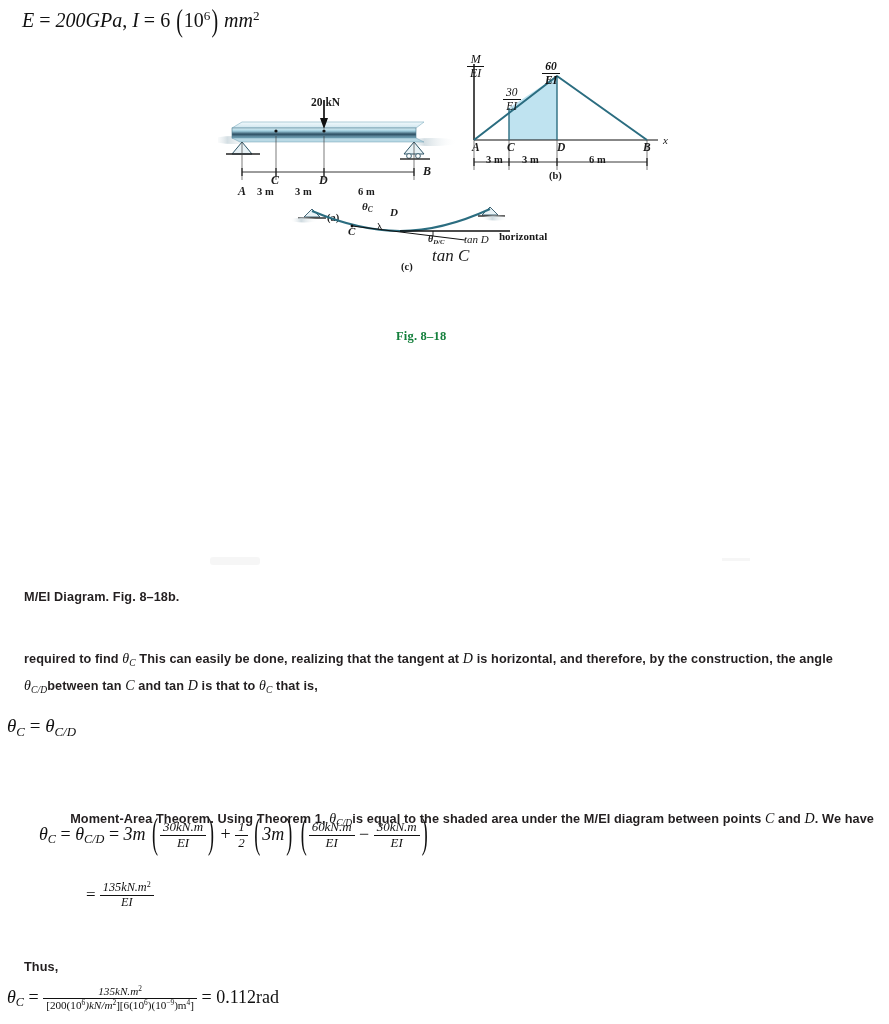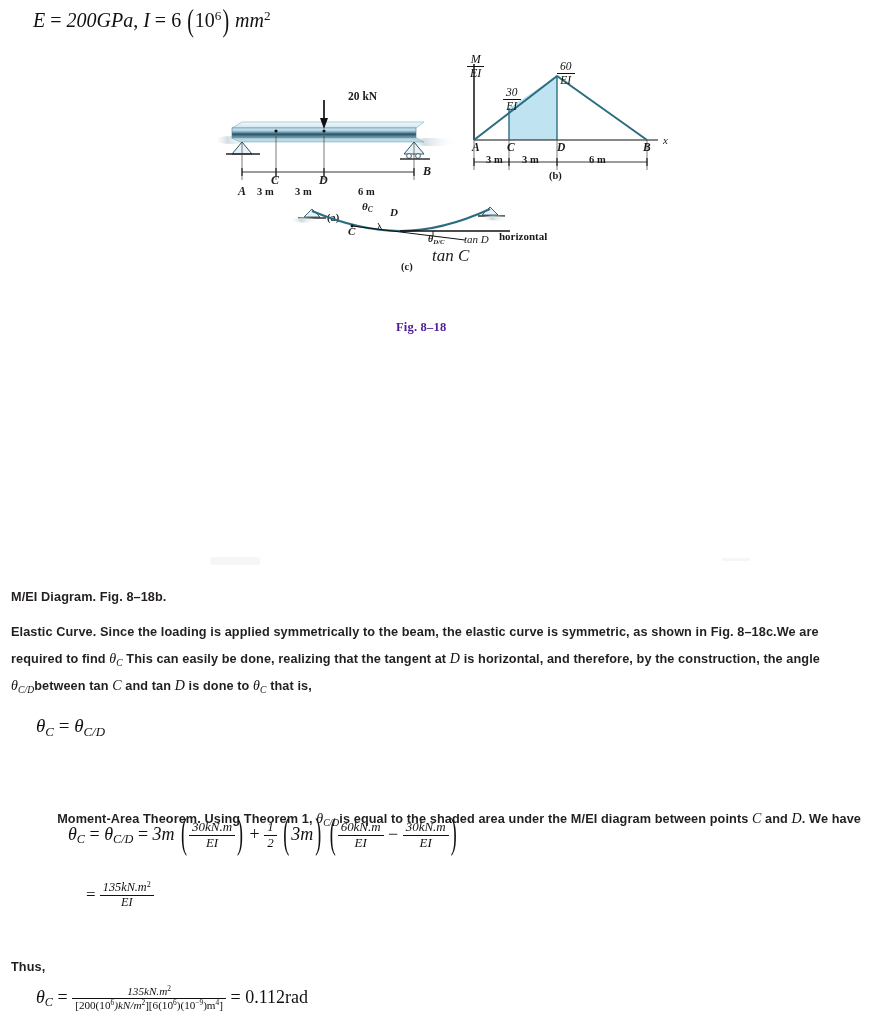--- a/index.html
+++ b/index.html
@@ -64,71 +64,70 @@
     transform-origin: center;
     margin: 0 2px;
   }
 
   
   #top-formula {
     position: absolute;
     left: 22px;
     top: 8px;
     font-size: 20px;
-    margin-left: 11px;
   }
 
   
   #figure-block {
     position: absolute;
     left: 0;
     top: 44px;
     width: 889px;
     height: 255px;
   }
   .fig-caption-sub {
     font-family: "Liberation Serif", serif;
     font-size: 11px;
     color: #1a1a1a;
     position: absolute;
   }
   #fig-number {
     position: absolute;
     left: 396px;
-    top: 276px;
+    top: 285px;
     font-family: "Liberation Serif", serif;
     font-weight: bold;
     font-size: 12.5px;
-    color: #4c1d95;
+    color: #15803d;
     letter-spacing: 0.2px;
   }
 
   
   .body-text {
     position: absolute;
-    left: 11px;
+    left: 24px;
     font-size: 12.7px;
     font-weight: 600;
     color: #231f20;
     line-height: 1.95;
     letter-spacing: 0.1px;
   }
   .body-text .math {
     font-weight: 400;
     font-size: 14px;
   }
   #p-mei { top: 585px; width: 500px; }
   #p-elastic { top: 620px; width: 842px; }
   #p-moment { top: 805px; width: 850px; text-align: right; }
   #p-thus { top: 955px; width: 300px; }
 
   
   .display-eq {
     position: absolute;
-    left: 36px;
+    left: 7px;
     font-size: 19px;
   }
   #eq-1 { top: 715px; }
   #eq-2 { top: 820px; font-size: 18px; margin-left: 32px; }
   #eq-3 { left: 86px; top: 880px; font-size: 17px; }
   #eq-4 { top: 985px; font-size: 18px; }
 
   .small-frac { font-size: 0.72em; }
   .tiny-frac  { font-size: 0.62em; }
 
@@ -208,21 +207,21 @@
       <line x1="58" y1="84" x2="58" y2="92"></line>
       <line x1="106" y1="84" x2="106" y2="92"></line>
       <line x1="196" y1="84" x2="196" y2="92"></line>
     </g>
   </svg>
 
   <div class="fig-caption-sub math" style="left:238px;top:140px;font-size:12px;font-weight:bold;">A</div>
   <div class="fig-caption-sub math" style="left:271px;top:129px;font-size:12px;font-weight:bold;">C</div>
   <div class="fig-caption-sub math" style="left:319px;top:129px;font-size:12px;font-weight:bold;">D</div>
   <div class="fig-caption-sub math" style="left:423px;top:120px;font-size:12px;font-weight:bold;">B</div>
-  <div class="fig-caption-sub" style="left:311px;top:46px;font-family:'Liberation Serif',serif;font-size:11.5px;font-weight:bold;margin-left:37px;">20 kN</div>
+  <div class="fig-caption-sub" style="left:311px;top:52px;font-family:'Liberation Serif',serif;font-size:11.5px;font-weight:bold;">20 kN</div>
   <div class="fig-caption-sub" style="left:257px;top:142px;font-weight:bold;font-size:10.5px;">3 m</div>
   <div class="fig-caption-sub" style="left:295px;top:142px;font-weight:bold;font-size:10.5px;">3 m</div>
   <div class="fig-caption-sub" style="left:358px;top:142px;font-weight:bold;font-size:10.5px;">6 m</div>
   <div class="fig-caption-sub" style="left:327px;top:168px;font-weight:bold;font-size:10.5px;">(a)</div>
 
   <svg width="215" height="130" viewBox="0 0 215 130" style="position:absolute;left:462px;top:8px;">
 
     <polygon points="47,88 47,56 95,24 95,88" fill="#bfe3f0" stroke="none"></polygon>
 
     <line x1="12" y1="12" x2="12" y2="88" stroke="#111" stroke-width="1.5"></line>
@@ -245,21 +244,21 @@
       <line x1="185" y1="106" x2="185" y2="114"></line>
     </g>
   </svg>
 
   <div style="position:absolute;left:467px;top:9px;" class="math">
     <span class="frac" style="font-size:12px;">
       <span class="num">M</span>
       <span class="den">EI</span>
     </span>
   </div>
-  <div style="position:absolute;left:557px;top:16px;" class="math">
+  <div style="position:absolute;left:542px;top:16px;font-weight:bold;" class="math">
     <span class="frac" style="font-size:11.5px;">
       <span class="num">60</span>
       <span class="den">EI</span>
     </span>
   </div>
   <div style="position:absolute;left:503px;top:42px;text-decoration:underline;" class="math">
     <span class="frac" style="font-size:11.5px;">
       <span class="num">30</span>
       <span class="den">EI</span>
     </span>
@@ -317,23 +316,23 @@
 </div>
 
 <div class="smudge" style="left:210px;top:557px;width:50px;height:8px;border-radius:3px;"></div>
 <div class="smudge" style="left:722px;top:558px;width:28px;height:3px;"></div>
 
 <div class="body-text" id="p-mei">
   <span>M/EI Diagram. Fig. 8–18b.</span>
 </div>
 
 <div class="body-text" id="p-elastic">
-  <span>Elastic Curve. Since the loading is applied symmetrically to the beam, the elastic curve is symmetric, as shown in Fig. 8–18c.We are</span><br>
+  <br>
   <span>required to find </span><span class="math"><span>θ</span><span class="sub">C</span></span><span> This can easily be done, realizing that the tangent at </span><span class="math">D</span><span> is horizontal, and therefore, by the construction, the angle</span><br>
-  <span class="math"><span>θ</span><span class="sub">C/D</span></span><span>between tan </span><span class="math">C</span><span> and tan </span><span class="math">D</span><span> is done to </span><span class="math"><span>θ</span><span class="sub">C</span></span><span> that is,</span>
+  <span class="math"><span>θ</span><span class="sub">C/D</span></span><span>between tan </span><span class="math">C</span><span> and tan </span><span class="math">D</span><span> is that to </span><span class="math"><span>θ</span><span class="sub">C</span></span><span> that is,</span>
 </div>
 
 <div class="display-eq math" id="eq-1">
   <span>θ</span><span class="sub">C</span>
   <span class="up">=</span>
   <span>θ</span><span class="sub">C/D</span>
 </div>
 
 <div class="body-text" id="p-moment">
   <span>Moment-Area Theorem. Using Theorem 1, </span><span class="math"><span>θ</span><span class="sub">C/D</span></span><span>is equal to the shaded area under the M/EI diagram between points </span><span class="math">C</span><span> and </span><span class="math">D</span><span>. We have</span>

